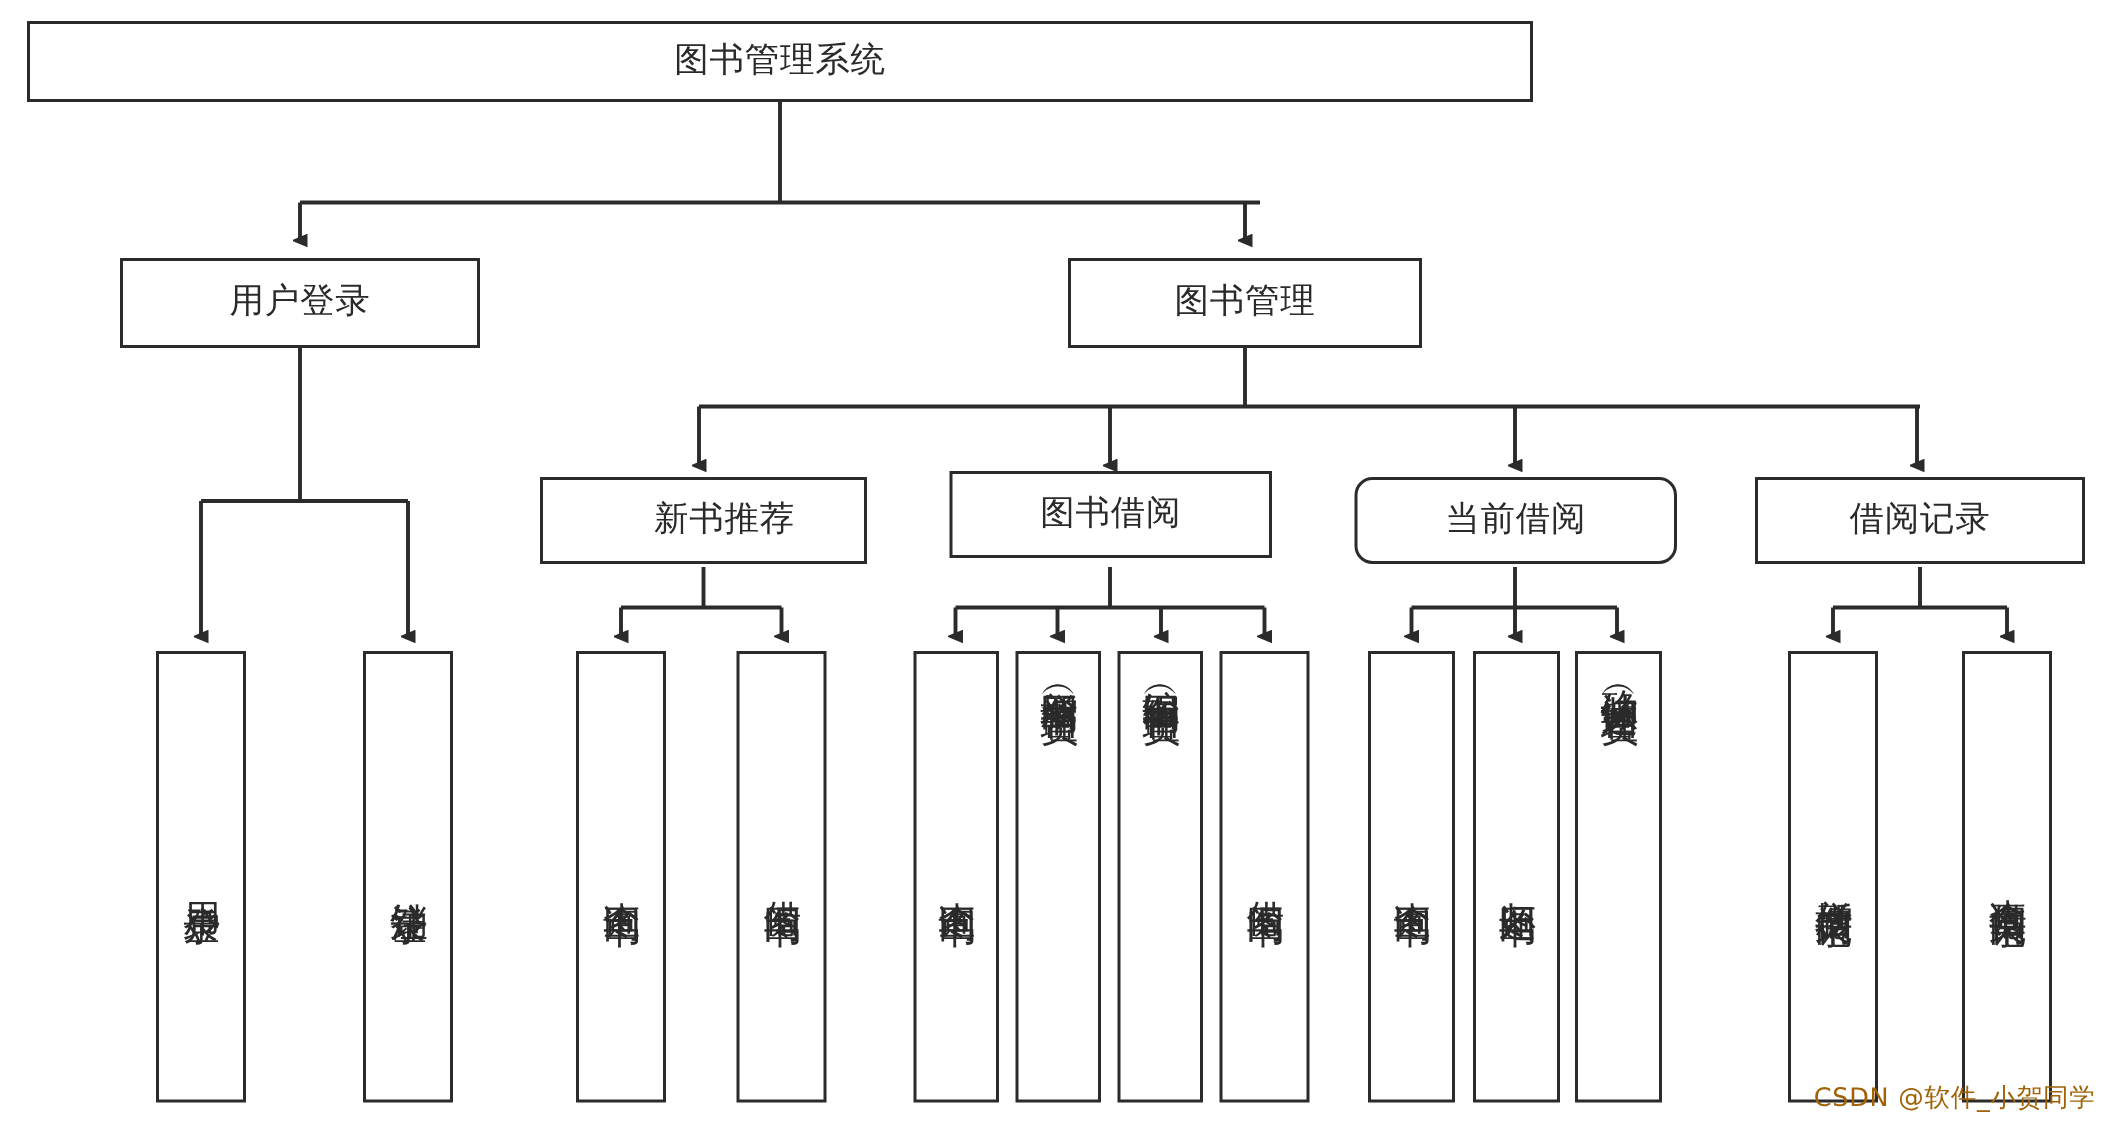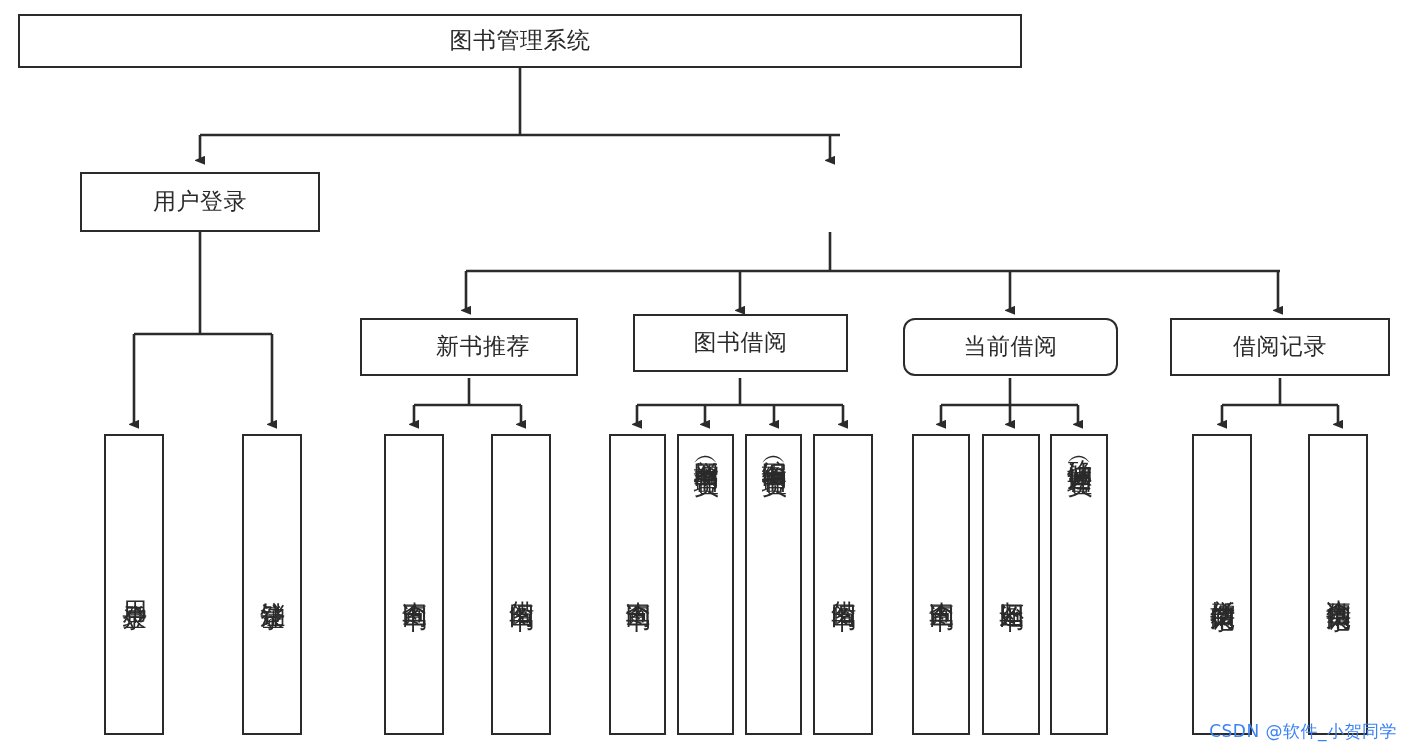--- a/index.html
+++ b/index.html
@@ -67,21 +67,21 @@
   }
   .node.vert.centered {
     align-items: center;
     padding-top: 0;
   }
   .watermark {
     position: absolute;
     right: 8px;
     bottom: 4px;
     font-size: 17px;
-    color: #3b82f6;
+    color: #a16207;
     letter-spacing: 0.5px;
     white-space: nowrap;
     font-family: "DejaVu Sans", "Liberation Sans", sans-serif;
   }
 </style>
 </head>
 <body>
 
 <div id="diagram-root">
 
@@ -135,20 +135,23 @@
     </g>
   </svg>
 
   <div class="node horiz root" style="left:18px; top:14px; width:1004px; height:54px;">
     <span class="label">图书管理系统</span>
   </div>
 
   <div class="node horiz" style="left:80px; top:172px; width:240px; height:60px;">
     <span class="label">用户登录</span>
   </div>
+  <div class="node horiz" style="left:712px; top:172px; width:236px; height:60px;">
+    <span class="label">图书管理</span>
+  </div>
 
   <div class="node horiz" style="left:360px; top:318px; width:218px; height:58px;padding-left:28px;">
     <span class="label">新书推荐</span>
   </div>
   <div class="node horiz" style="left:633px; top:314px; width:215px; height:58px;">
     <span class="label">图书借阅</span>
   </div>
   <div class="node horiz" style="left:903px; top:318px; width:215px; height:58px;border-radius:12px;">
     <span class="label">当前借阅</span>
   </div>

